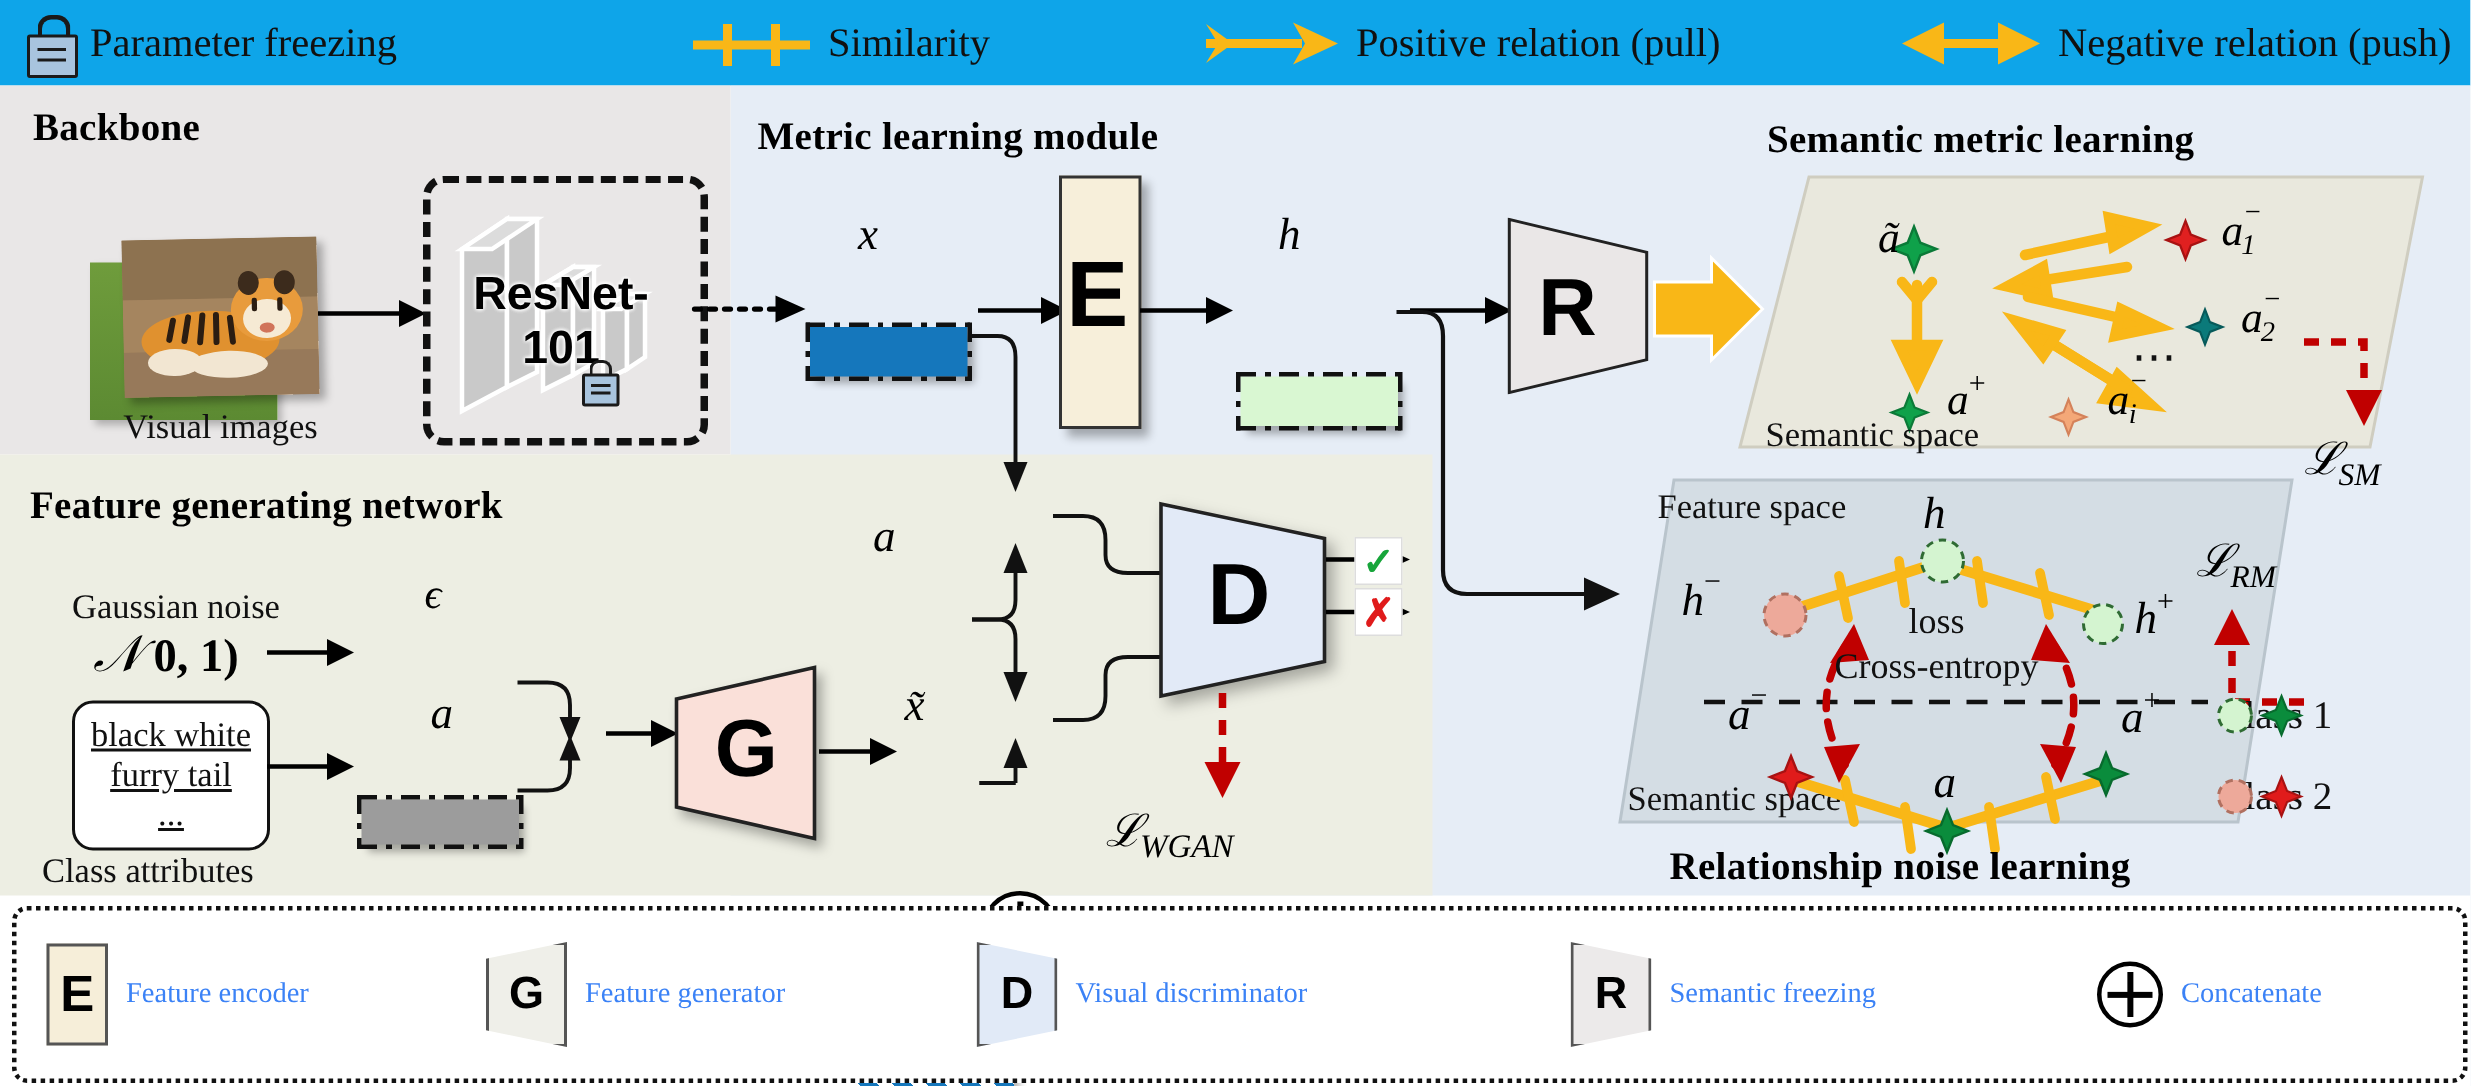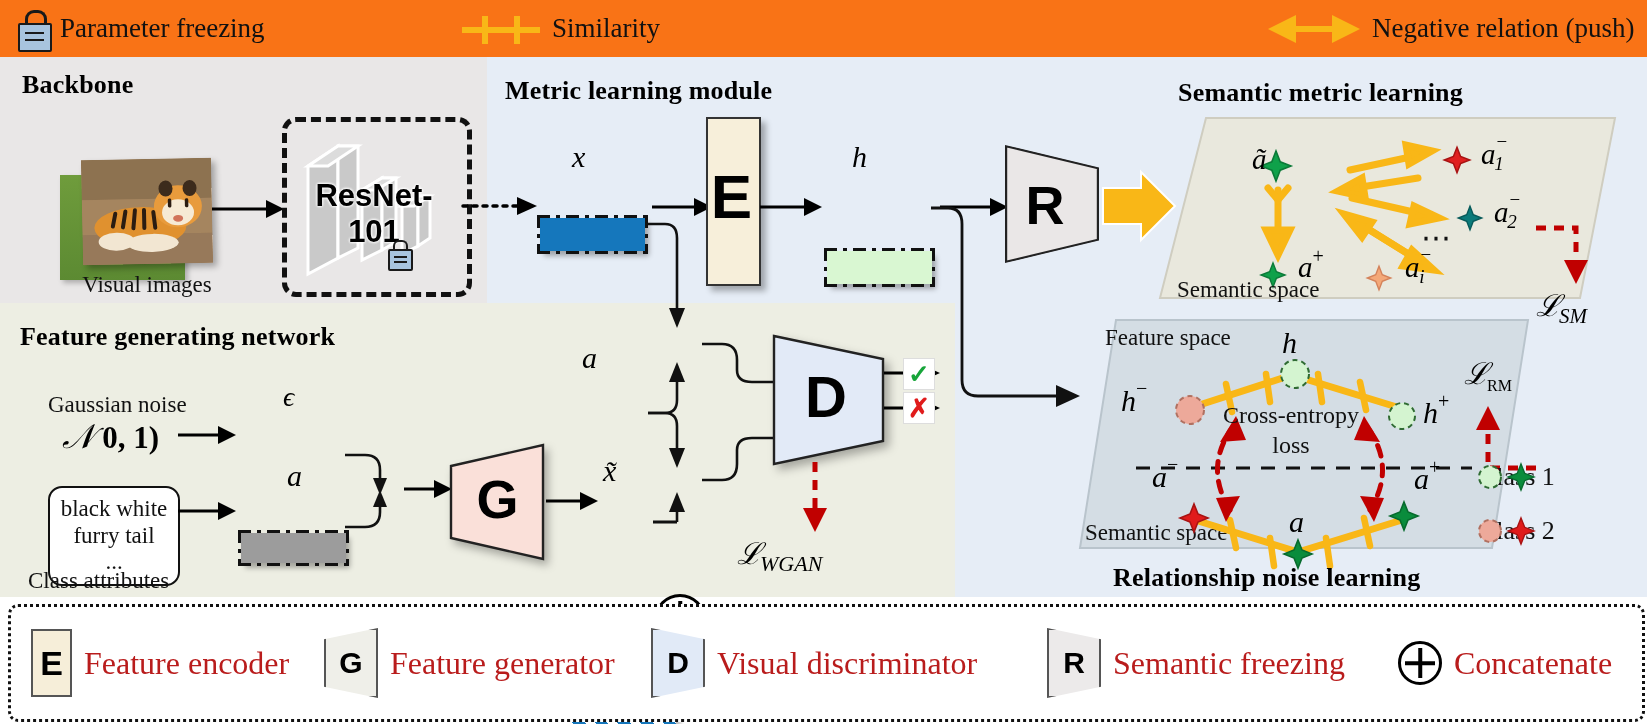--- a/index.html
+++ b/index.html
@@ -2,21 +2,21 @@
 <html><head>
 <meta charset="utf-8">
 <style>
   html,body{margin:0;padding:0;background:#fff;}
   body{width:1647px;height:724px;position:relative;overflow:hidden;
        font-family:"Liberation Serif", serif;}
   .abs{position:absolute;}
   .bold{font-weight:bold;}
 
   
-  #top-legend{left:0;top:0;width:1647px;height:57px;background:#f97316;}
+  #top-legend{left:0;top:0;width:1647px;height:57px;background:#0ea5e9;}
   .lg-item{position:absolute;display:flex;align-items:center;height:57px;}
   .lg-label{font-size:27px;color:#111;white-space:nowrap;margin-left:12px;
             font-family:"Liberation Serif",serif;}
 
   
   .lock{position:relative;width:30px;height:38px;}
   .lock .shackle{position:absolute;left:7px;top:0;width:16px;height:15px;
       border:3.2px solid #1a1a1a;border-bottom:none;border-radius:9px 9px 0 0;}
   .lock .body{position:absolute;left:0;top:13px;width:30px;height:25px;
       background:#a8c4de;border:2.4px solid #1a1a1a;border-radius:2px;}
@@ -57,21 +57,21 @@
   .cplus:before,.cplus:after{content:"";position:absolute;background:#000;}
   .cplus:before{left:50%;top:4px;bottom:4px;width:3.5px;transform:translateX(-50%);}
   .cplus:after{top:50%;left:4px;right:4px;height:3.5px;transform:translateY(-50%);}
 
   .spacelbl{font-size:23px;color:#111;font-family:"Liberation Serif",serif;}
 
   
   #bottom-legend{left:8px;top:604px;width:1631px;height:112px;
       border:3px dotted #111;border-radius:10px;background:#fff;}
   .bl-item{position:absolute;display:flex;align-items:center;height:112px;}
-  .bl-label{font-size:32px;color:#b91c1c;margin-left:12px;white-space:nowrap;}
+  .bl-label{font-size:19px;color:#3b82f6;margin-left:12px;white-space:nowrap;}
 
   .sq-e{width:37px;height:64px;background:#f6eed9;border:2.2px solid #555;}
   .tz-g{width:50px;height:66px;background:#efefe9;border:2.2px solid #555;
         clip-path:polygon(0 16%,100% 0,100% 100%,0 84%);}
   .tz-d{width:50px;height:66px;background:#e1eaf7;border:2.2px solid #555;
         clip-path:polygon(0 0,100% 16%,100% 84%,0 100%);}
   .tz-r{width:50px;height:66px;background:#eceaea;border:2.2px solid #555;
         clip-path:polygon(0 0,100% 16%,100% 84%,0 100%);}
 
   .chkbox{width:30px;height:30px;background:#fff;border:1px solid #ddd;
@@ -99,20 +99,28 @@
 
   <div class="lg-item" style="left:462px;top:0;">
     <div style="position:relative;width:78px;height:34px;">
       <div class="abs" style="left:0;top:15px;width:78px;height:6px;background:#F9B717;"></div>
       <div class="abs" style="left:20px;top:4px;width:6px;height:28px;background:#F9B717;"></div>
       <div class="abs" style="left:52px;top:4px;width:6px;height:28px;background:#F9B717;"></div>
     </div>
     <span class="lg-label">Similarity</span>
   </div>
 
+  <div class="lg-item" style="left:800px;top:0;">
+    <svg width="92" height="40" viewBox="0 0 92 40" style="position:relative;">
+      <line x1="4" y1="20" x2="68" y2="20" stroke="#F9B717" stroke-width="6"></line>
+      <polygon points="62,6 92,20 62,34 70,20" fill="#F9B717"></polygon>
+      <polygon points="4,7 22,20 4,33 12,20" fill="#F9B717"></polygon>
+    </svg>
+    <span class="lg-label">Positive relation (pull)</span>
+  </div>
 
   <div class="lg-item" style="left:1268px;top:0;">
     <svg width="92" height="40" viewBox="0 0 92 40" style="position:relative;">
       <line x1="14" y1="20" x2="78" y2="20" stroke="#F9B717" stroke-width="6"></line>
       <polygon points="92,20 64,6 64,34" fill="#F9B717"></polygon>
       <polygon points="0,20 28,6 28,34" fill="#F9B717"></polygon>
     </svg>
     <span class="lg-label">Negative relation (push)</span>
   </div>
 </div>
@@ -291,21 +299,21 @@
 <div class="abs" style="left:62px;top:418px;font-size:31px;font-family:'Liberation Serif',serif;font-weight:bold;"><span style="font-style:italic;font-weight:normal;font-size:34px;">𝒩</span><span style="font-family:'Liberation Serif',serif;"> 0,  1</span><span>)</span></div>
 
 <svg class="abs" style="left:178px;top:424px;width:58px;height:22px;">
   <line x1="0" y1="11" x2="40" y2="11" stroke="#000" stroke-width="3"></line>
   <polygon points="40,2 58,11 40,20" fill="#000"></polygon>
 </svg>
 
 <div class="abs varlbl" style="left:283px;top:381px;font-size:28px;">ϵ</div>
 <div class="abs dashdot" style="left:241px;top:440px;width:105px;height:30px;background:#9C9C9C;"></div>
 
-<div class="abs textbox" style="left:48px;top:486px;width:128px;height:96px;">
+<div class="abs textbox" style="left:48px;top:467px;width:128px;height:96px;text-decoration:underline;">
   <span>black white</span>
   <span>furry tail</span>
   <span>...</span>
 </div>
 <div class="abs spacelbl" style="left:28px;top:568px;">Class attributes</div>
 
 <svg class="abs" style="left:178px;top:500px;width:58px;height:22px;">
   <line x1="0" y1="11" x2="40" y2="11" stroke="#000" stroke-width="3"></line>
   <polygon points="40,2 58,11 40,20" fill="#000"></polygon>
 </svg>
@@ -456,29 +464,29 @@
 </svg>
 
 <div class="abs varlbl" style="left:1282px;top:326px;font-size:30px;">h</div>
 <div class="abs" style="left:1121px;top:384px;font-size:30px;font-style:italic;font-family:'Liberation Serif',serif;">h<span style="font-size:20px;font-style:normal;position:relative;top:-16px;">−</span></div>
 <div class="abs" style="left:1423px;top:396px;font-size:30px;font-style:italic;font-family:'Liberation Serif',serif;">h<span style="font-size:20px;font-style:normal;position:relative;top:-15px;">+</span></div>
 <div class="abs varlbl" style="left:1289px;top:505px;font-size:30px;">a</div>
 <div class="abs" style="left:1152px;top:460px;font-size:30px;font-style:italic;font-family:'Liberation Serif',serif;">a<span style="font-size:20px;font-style:normal;position:relative;top:-16px;">−</span></div>
 <div class="abs" style="left:1414px;top:462px;font-size:30px;font-style:italic;font-family:'Liberation Serif',serif;">a<span style="font-size:20px;font-style:normal;position:relative;top:-15px;">+</span></div>
 
 <div class="abs" style="left:1211px;top:400px;width:160px;text-align:center;font-size:24px;line-height:1.25;color:#111;font-family:'Liberation Serif',serif;">
+  <div>loss</div>
   <div>Cross-entropy</div>
-  <div>loss</div>
 </div>
 
 <svg class="abs" style="left:1458px;top:392px;width:80px;height:78px;">
   <path d="M78,76 L30,76 L30,36" stroke="#C00000" stroke-width="5" fill="none" stroke-dasharray="10 8"></path>
   <polygon points="30,14 18,38 42,38" fill="#C00000"></polygon>
 </svg>
-<div class="abs" style="left:1464px;top:352px;font-size:30px;font-family:'Liberation Serif',serif;"><span style="font-style:italic;">ℒ</span><span style="font-size:16px;position:relative;top:7px;left:-2px;">RM</span></div>
+<div class="abs" style="left:1464px;top:352px;font-size:30px;font-family:'Liberation Serif',serif;"><span style="font-style:italic;">ℒ</span><span style="font-size:21px;font-style:italic;position:relative;top:7px;left:-2px;">RM</span></div>
 
 <div class="abs" style="left:1477px;top:462px;display:flex;align-items:center;">
   <svg width="62" height="30">
     <circle cx="13" cy="15" r="11" fill="#d4f4d0" stroke="#2f6b33" stroke-width="2" stroke-dasharray="5 4"></circle>
     <g transform="translate(44,15)" fill="#0a8c3c" stroke="#076b2d" stroke-width="1.4">
       <path d="M0,-13 L3.7,-3.7 L13,0 L3.7,3.7 L0,13 L-3.7,3.7 L-13,0 L-3.7,-3.7 Z"></path>
     </g>
   </svg>
   <span style="font-size:26px;font-family:'Liberation Serif',serif;color:#111;margin-left:2px;">Class 1</span>
 </div>

